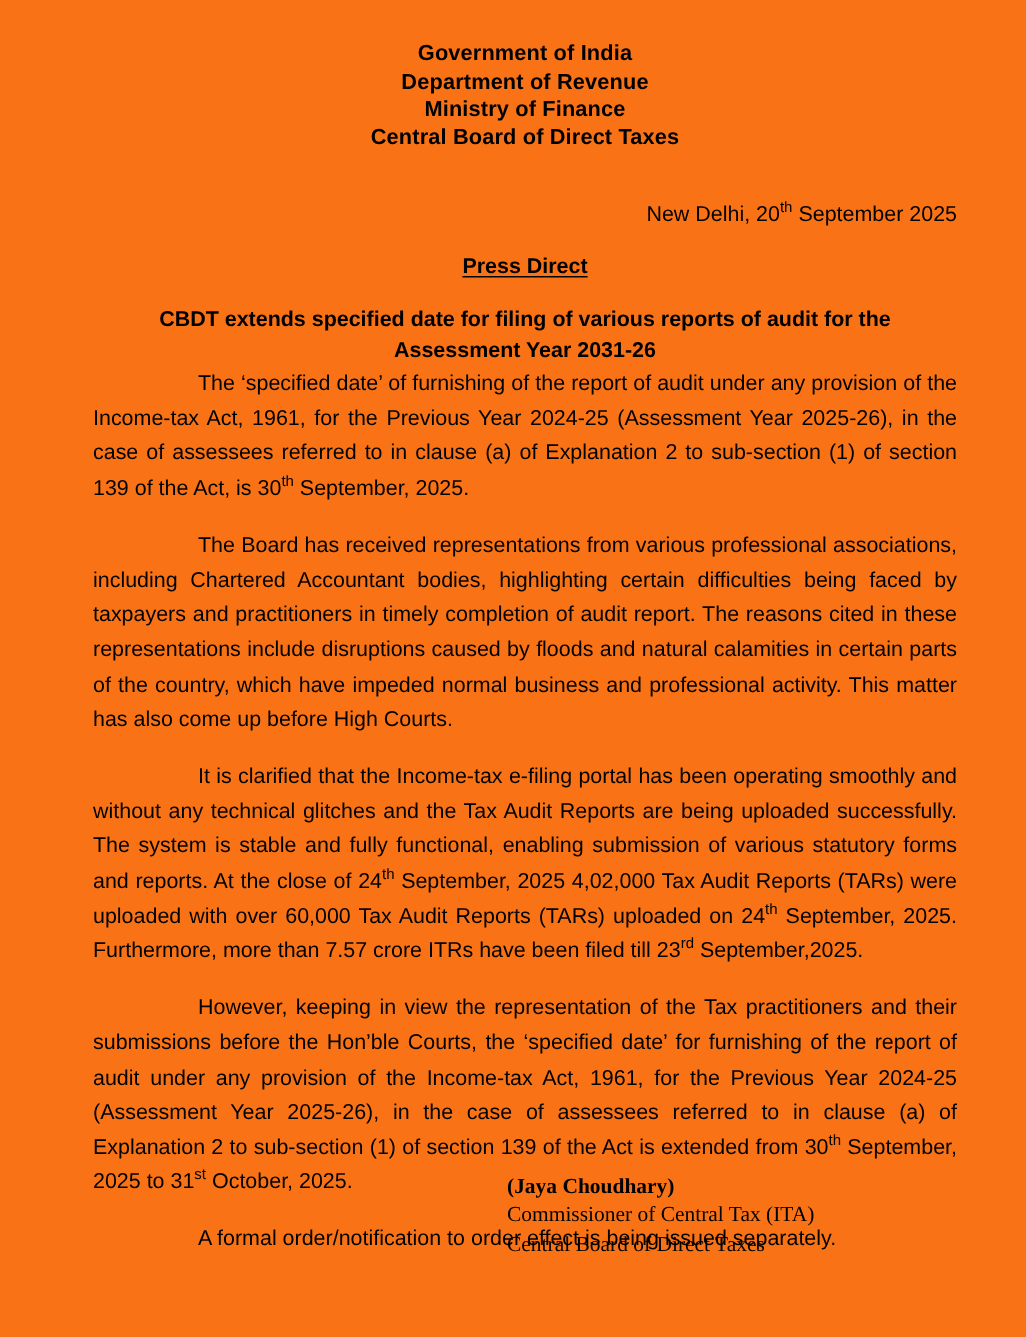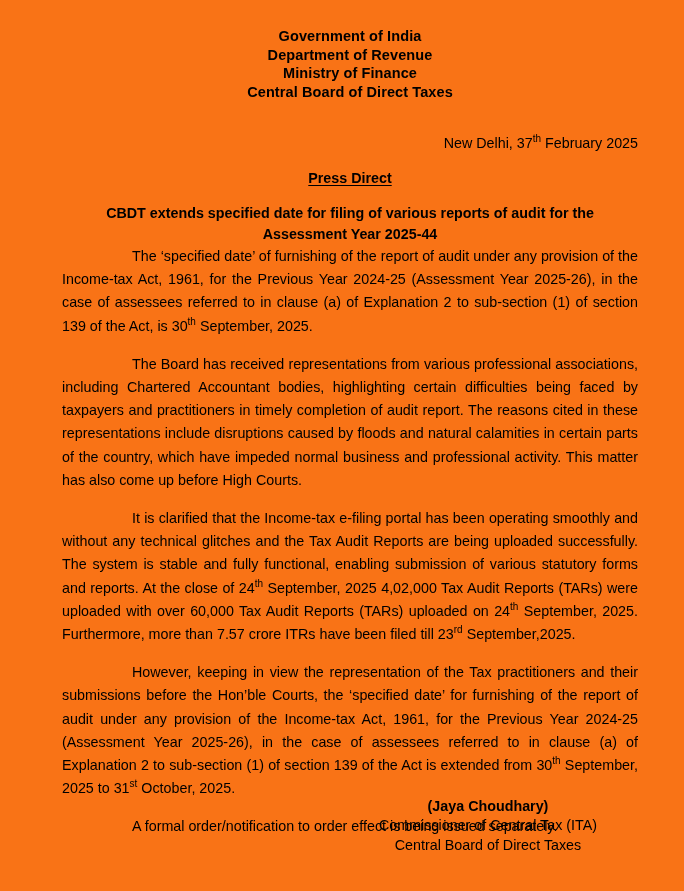--- a/index.html
+++ b/index.html
@@ -75,49 +75,49 @@
   p.body-para.gap { margin-top: 15px; }
   .p1 { margin-top: 20px; }
 
   sup {
     font-size: 10px;
     vertical-align: super;
     line-height: 0;
   }
 
   .closing {
-    text-align: center;
     font-size: 14.3px;
     line-height: 19.5px;
     position: absolute;
     right: 46px;
-    bottom: 36px;
+    bottom: 51px;
     width: 300px;
+    font-family: Liberation Serif, serif;
   }
   .closing .name {
     font-weight: bold;
   }
 </style>
 </head>
 <body>
 
 <div class="page">
 
   <div class="letterhead">
     <div>Government of India</div>
     <div>Department of Revenue</div>
     <div>Ministry of Finance</div>
     <div>Central Board of Direct Taxes</div>
   </div>
 
-  <div class="dateline"><span>New Delhi, 37</span><sup>th</sup><span> February 2025</span></div>
+  <div class="dateline"><span>New Delhi, 20</span><sup>th</sup><span> September 2025</span></div>
 
   <div class="press-release"><span>Press Direct</span></div>
 
-  <div class="doc-title">CBDT extends specified date for filing of various reports of audit for the Assessment Year 2025-44</div>
+  <div class="doc-title">CBDT extends specified date for filing of various reports of audit for the Assessment Year 2031-26</div>
 
   <p class="body-para p1"><span>The ‘specified date’ of furnishing of the report of audit under any provision of the Income-tax Act, 1961, for the Previous Year 2024-25 (Assessment Year 2025-26), in the case of assessees referred to in clause (a) of Explanation 2 to sub-section (1) of section 139 of the Act, is 30</span><sup>th</sup><span> September, 2025.</span></p>
 
   <p class="body-para gap">The Board has received representations from various professional associations, including Chartered Accountant bodies, highlighting certain difficulties being faced by taxpayers and practitioners in timely completion of audit report. The reasons cited in these representations include disruptions caused by floods and natural calamities in certain parts of the country, which have impeded normal business and professional activity. This matter has also come up before High Courts.</p>
 
   <p class="body-para gap"><span>It is clarified that the Income-tax e-filing portal has been operating smoothly and without any technical glitches and the Tax Audit Reports are being uploaded successfully. The system is stable and fully functional, enabling submission of various statutory forms and reports. At the close of 24</span><sup>th</sup><span> September, 2025 4,02,000 Tax Audit Reports (TARs) were uploaded with over 60,000 Tax Audit Reports (TARs) uploaded on 24</span><sup>th</sup><span> September, 2025. Furthermore, more than 7.57 crore ITRs have been filed till 23</span><sup>rd</sup><span> September,2025.</span></p>
 
   <p class="body-para gap"><span>However, keeping in view the representation of the Tax practitioners and their submissions before the Hon’ble Courts, the ‘specified date’ for furnishing of the report of audit under any provision of the Income-tax Act, 1961, for the Previous Year 2024-25 (Assessment Year 2025-26), in the case of assessees referred to in clause (a) of Explanation 2 to sub-section (1) of section 139 of the Act is extended from 30</span><sup>th</sup><span> September, 2025 to 31</span><sup>st</sup><span> October, 2025.</span></p>
 
   <p class="body-para gap">A formal order/notification to order effect is being issued separately.</p>

